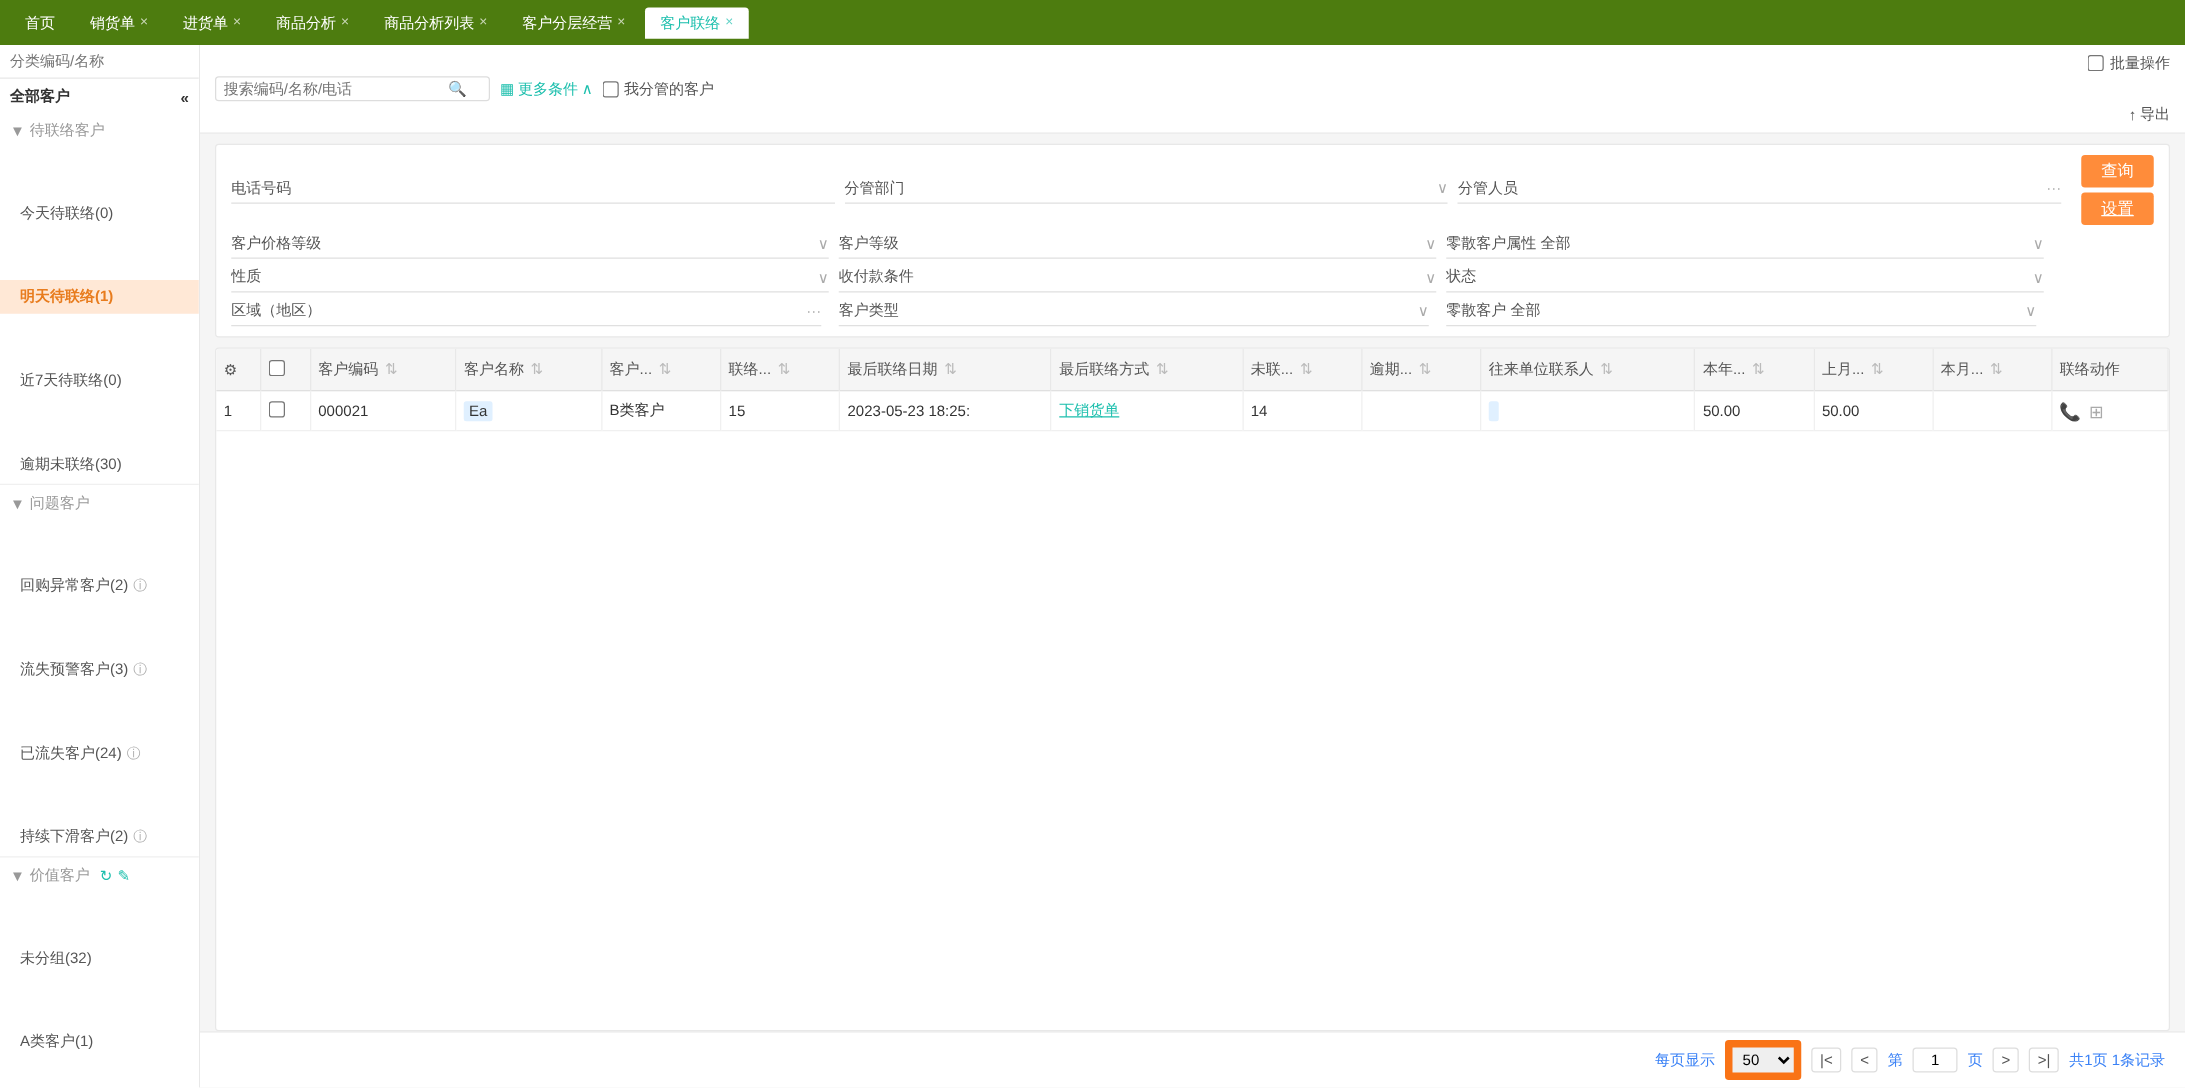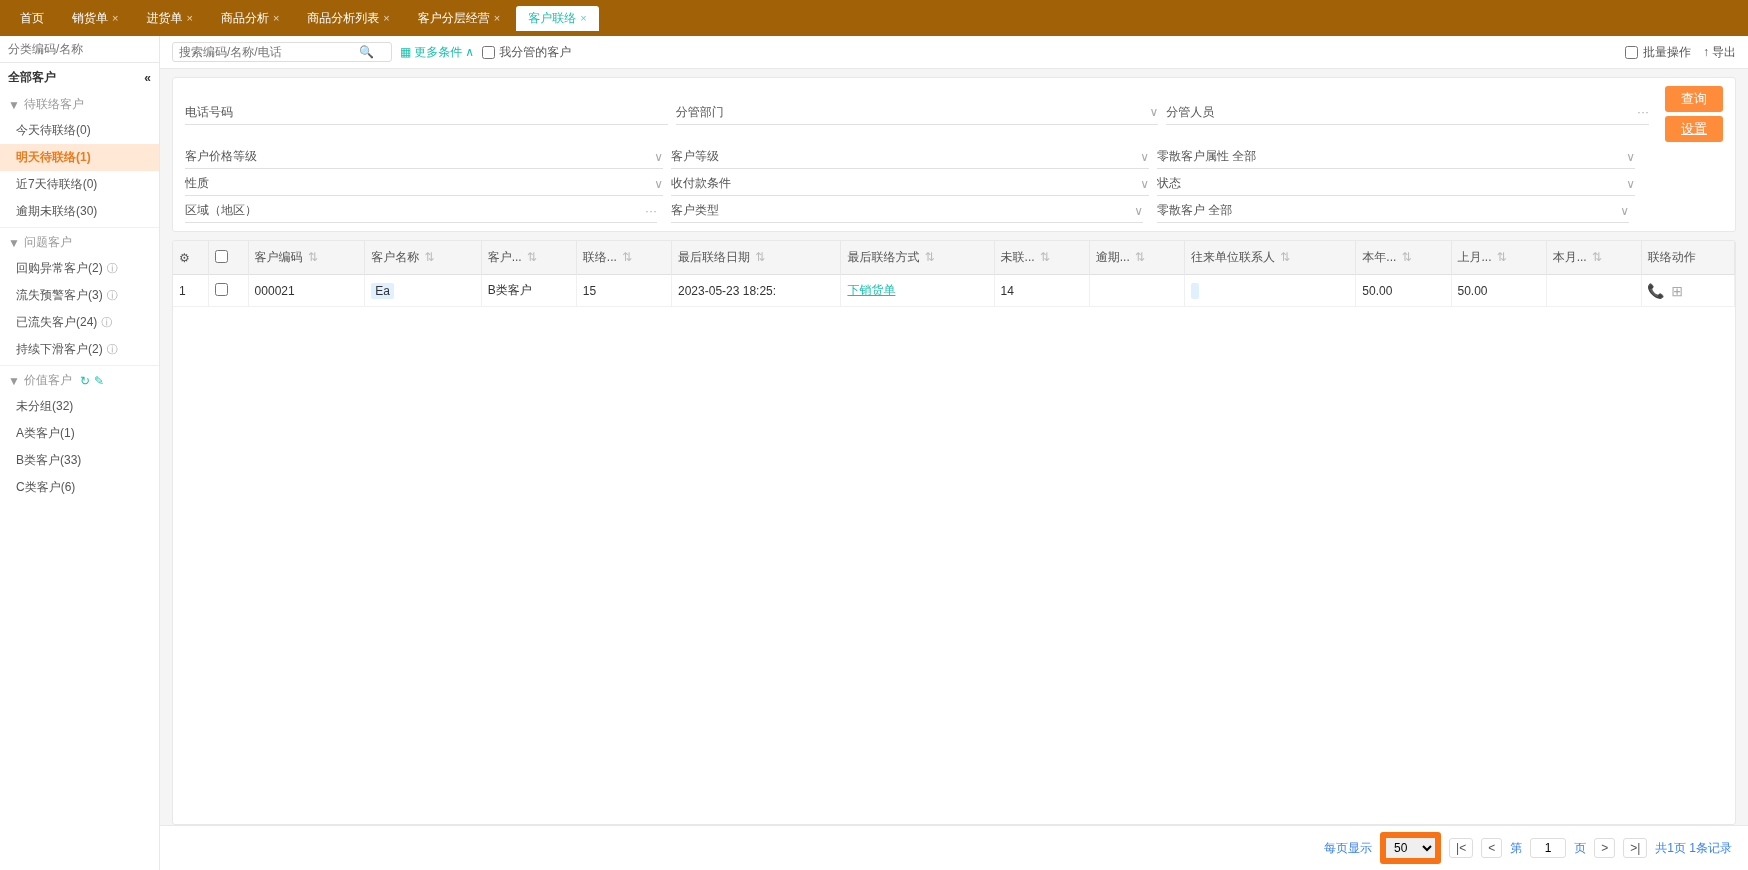--- a/index.html
+++ b/index.html
@@ -1,20 +1,20 @@
 <!DOCTYPE html>
 <html><head>
   <meta charset="utf-8">
   <style>
     * { box-sizing: border-box; margin: 0; padding: 0; font-family: "Microsoft YaHei", "PingFang SC", sans-serif; font-size: 12px; }
     body { background: #f5f5f5; overflow: hidden; }
 
     
     .top-nav {
-      background: #a16207;
+      background: #4d7c0f;
       height: 36px;
       display: flex;
       align-items: center;
       padding: 0 8px;
       gap: 4px;
     }
     .nav-item {
       color: #fff;
       padding: 4px 12px;
       cursor: pointer;
@@ -80,20 +80,21 @@
       align-items: center;
       gap: 4px;
     }
     .sidebar-item {
       padding: 5px 8px 5px 16px;
       color: #555;
       cursor: pointer;
       display: flex;
       align-items: center;
       gap: 4px;
+      margin-top: 40px;
     }
     .sidebar-item.active {
       background: #ffe8d6;
       color: #e87c1e;
       font-weight: bold;
     }
     .sidebar-divider { border-top: 1px solid #f0f0f0; margin: 2px 0; }
 
     
     .content-area {
@@ -138,22 +139,23 @@
     }
     .checkbox-wrap {
       display: flex;
       align-items: center;
       gap: 4px;
       color: #555;
     }
     .right-actions {
       margin-left: auto;
       display: flex;
-      gap: 12px;
+      gap: 24px;
       align-items: flex-end;
+      flex-direction: column;
     }
     .btn-action {
       color: #555;
       cursor: pointer;
       display: flex;
       align-items: center;
       gap: 3px;
       font-size: 12px;
     }
 

